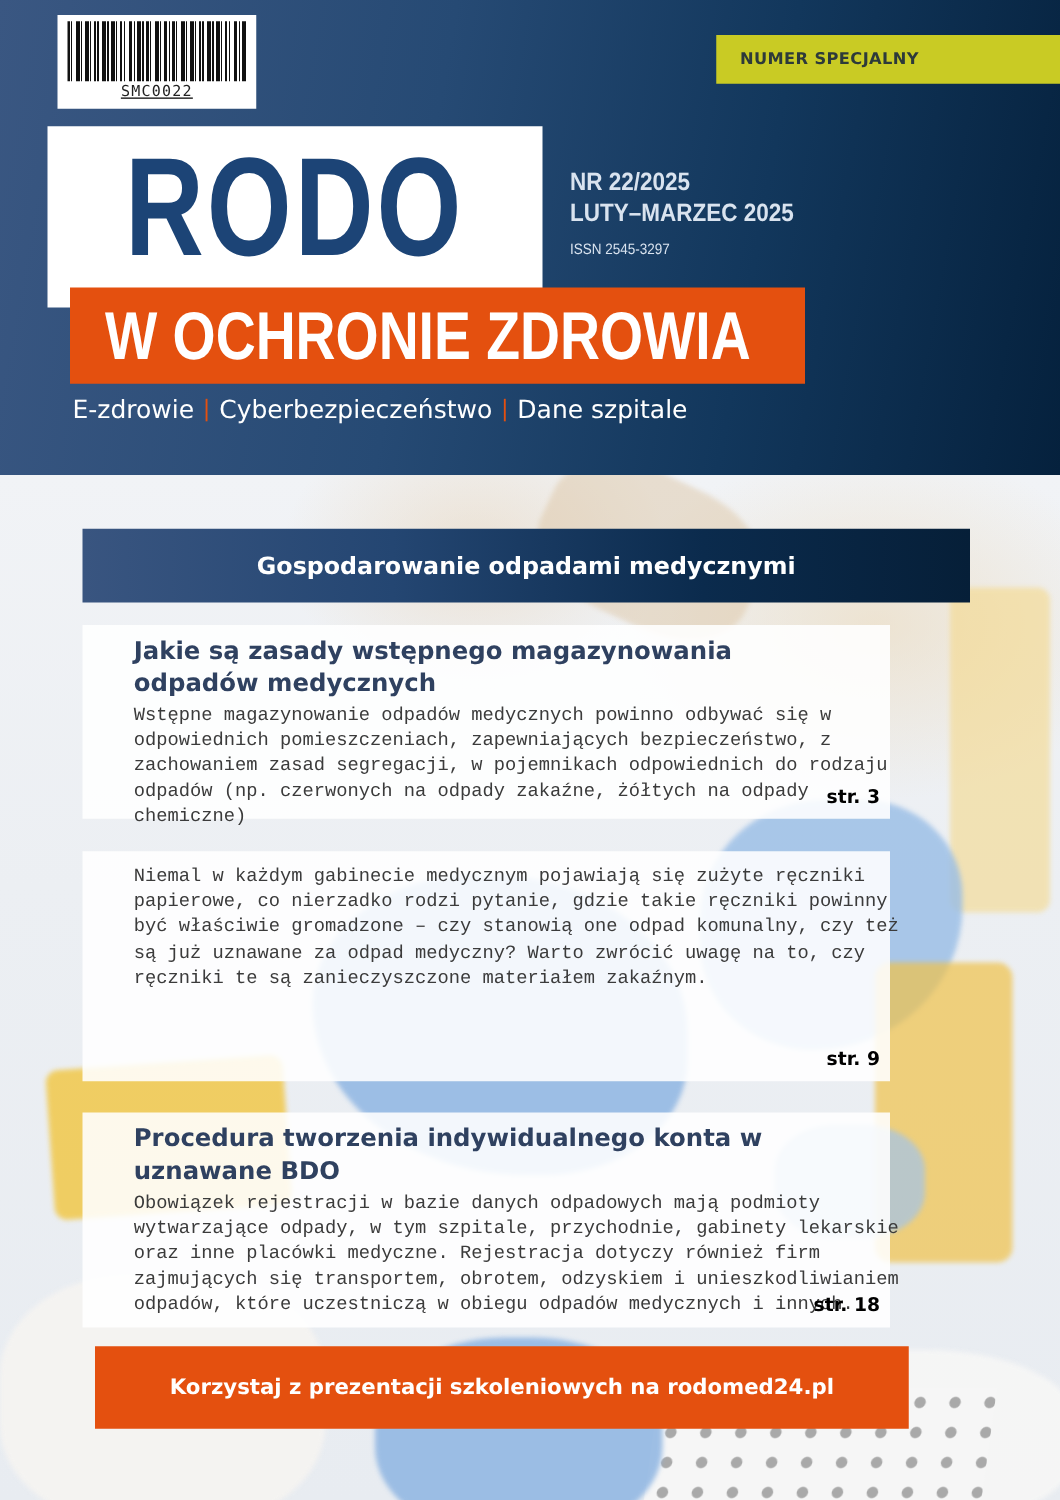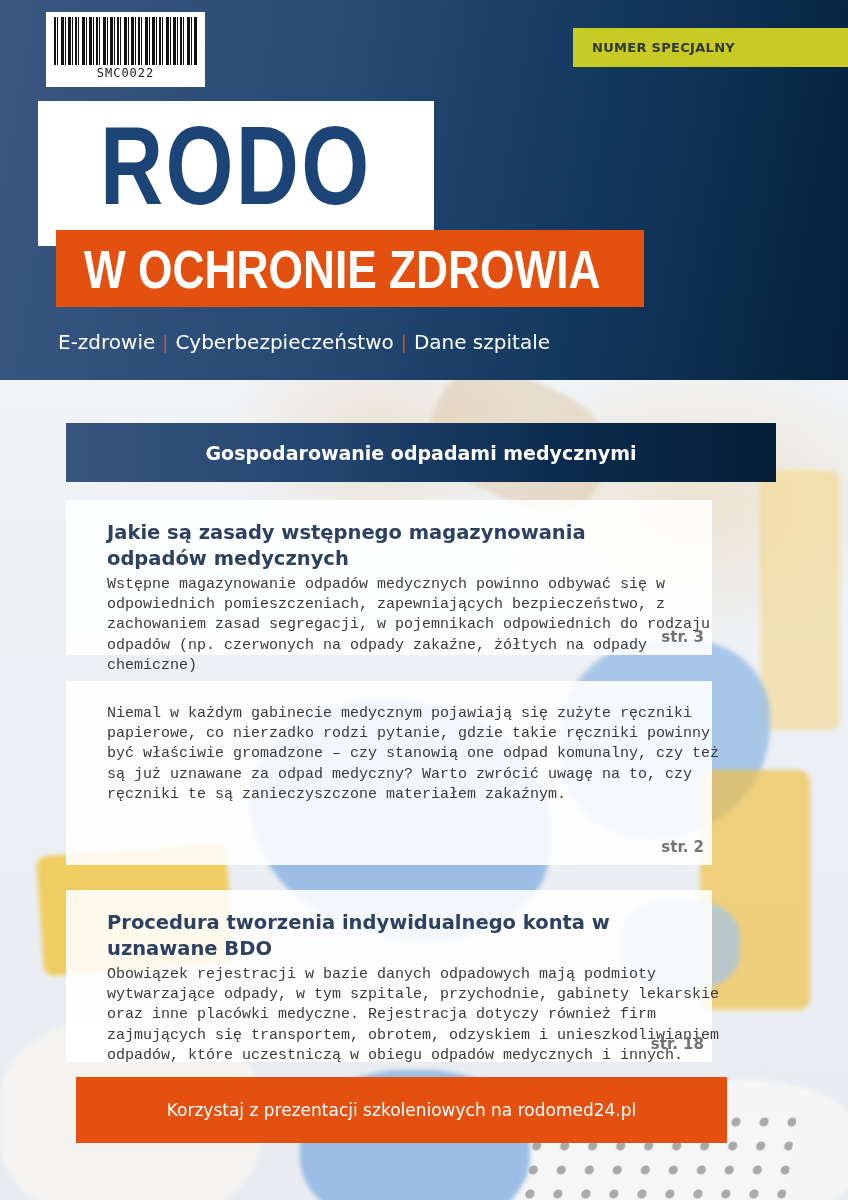--- a/index.html
+++ b/index.html
@@ -39,21 +39,21 @@
   }
 
   
   .header {
     position: absolute; left: 0; top: 0; width: 848px; height: 380px;
     background: linear-gradient(100deg, #3a5782 0%, #264a74 40%, #12375c 70%, #05213d 100%);
   }
 
   .barcode {
     position: absolute; left: 46px; top: 12px; width: 159px; height: 75px;
-    background: #fff; padding: 5px 8px 0 8px;
+    background: #fff; padding: 5px 8px 0 8px; text-decoration: underline;
   }
   .barcode .bars {
     height: 48px; width: 100%;
     background: repeating-linear-gradient(90deg,
       #111 0 2px, #fff 2px 3px, #111 3px 4px, #fff 4px 7px,
       #111 7px 10px, #fff 10px 11px, #111 11px 12px, #fff 12px 14px,
       #111 14px 17px, #fff 17px 18px, #111 18px 19px, #fff 19px 21px);
   }
   .barcode .code {
     text-align: center; font-family: "DejaVu Sans Mono", monospace;
@@ -101,62 +101,62 @@
   .subtitle-text {
     position: absolute; left: 28px; top: 12px;
     font-family: "Liberation Sans", sans-serif; font-weight: bold;
     font-size: 54px; line-height: 1; color: #fff; white-space: nowrap;
     transform: scaleX(0.82); transform-origin: left top;
   }
 
   .tagline {
     position: absolute; left: 58px; top: 315px;
     font-size: 20px; color: #ffffff; white-space: nowrap;
-    display: flex; align-items: center; margin-top: 15px;
+    display: flex; align-items: center;
   }
   .tagline .sep { color: #e4500f; margin: 0 7px; font-size: 18px; }
 
   
   .section-header {
     position: absolute; left: 66px; top: 423px; width: 710px; height: 59px;
     background: linear-gradient(90deg, #395580 0%, #244672 35%, #0b2b4d 70%, #061f38 100%);
     display: flex; align-items: center; justify-content: center;
     color: #fff; font-weight: bold; font-size: 19px;
   }
 
   
   .card {
     position: absolute; left: 66px; width: 646px;
     background: rgba(255,255,255,0.88);
-    padding: 20px 14px 0 41px;
+    padding: 8px 14px 0 41px;
   }
   .card-1 { top: 500px; height: 155px; }
   .card-2 { top: 681px; height: 184px; }
   .card-3 { top: 890px; height: 172px; }
 
   .card-title {
     font-weight: bold; font-size: 19.5px; line-height: 26px;
     color: #2f4160; width: 560px;
   }
   .card-body {
     margin-top: 3px; font-size: 15px; line-height: 20.2px;
     color: #3b3b3b; width: 620px;
     font-family: Liberation Mono, monospace;
   }
   .card-page {
     position: absolute; right: 8px; bottom: 9px;
-    font-weight: bold; font-size: 15px; color: #737373;
+    font-weight: bold; font-size: 15px; color: #000000;
   }
 
   
   .cta {
     position: absolute; left: 76px; top: 1077px; width: 651px; height: 66px;
     background: #e4500f;
     display: flex; align-items: center; justify-content: center;
-    color: #fff; font-weight: normal; font-size: 17px;
+    color: #fff; font-weight: bold; font-size: 17px;
   }
 </style>
 </head>
 <body>
 
 <div class="photo-bg">
   <div class="blob beige1"></div>
   <div class="blob yellow3"></div>
   <div class="blob blue2"></div>
   <div class="blob blue1"></div>
@@ -173,20 +173,25 @@
   <div class="barcode">
     <div class="bars"></div>
     <div class="code">SMC0022</div>
   </div>
 
   <div class="special-badge">NUMER SPECJALNY</div>
 
   <div class="title-box"></div>
   <div class="title-rodo">RODO</div>
 
+  <div class="issue-info">
+    <div class="issue-nr">NR 22/2025</div>
+    <div class="issue-date">LUTY–MARZEC 2025</div>
+    <div class="issue-issn">ISSN 2545-3297</div>
+  </div>
 
   <div class="subtitle-bar">
     <div class="subtitle-text">W OCHRONIE ZDROWIA</div>
   </div>
 
   <div class="tagline">
     <span>E-zdrowie</span>
     <span class="sep">|</span>
     <span>Cyberbezpieczeństwo</span>
     <span class="sep">|</span>
@@ -197,21 +202,21 @@
 <div class="section-header">Gospodarowanie odpadami medycznymi</div>
 
 <div class="card card-1">
   <div class="card-title">Jakie są zasady wstępnego magazynowania odpadów medycznych</div>
   <div class="card-body">Wstępne magazynowanie odpadów medycznych powinno odbywać się w odpowiednich pomieszczeniach, zapewniających bezpieczeństwo, z zachowaniem zasad segregacji, w pojemnikach odpowiednich do rodzaju odpadów (np. czerwonych na odpady zakaźne, żółtych na odpady chemiczne)</div>
   <div class="card-page">str. 3</div>
 </div>
 
 <div class="card card-2">
   <div class="card-body">Niemal w każdym gabinecie medycznym pojawiają się zużyte ręczniki papierowe, co nierzadko rodzi pytanie, gdzie takie ręczniki powinny być właściwie gromadzone – czy stanowią one odpad komunalny, czy też są już uznawane za odpad medyczny? Warto zwrócić uwagę na to, czy ręczniki te są zanieczyszczone materiałem zakaźnym.</div>
-  <div class="card-page">str. 2</div>
+  <div class="card-page">str. 9</div>
 </div>
 
 <div class="card card-3">
   <div class="card-title">Procedura tworzenia indywidualnego konta w uznawane BDO</div>
   <div class="card-body">Obowiązek rejestracji w bazie danych odpadowych mają podmioty wytwarzające odpady, w tym szpitale, przychodnie, gabinety lekarskie oraz inne placówki medyczne. Rejestracja dotyczy również firm zajmujących się transportem, obrotem, odzyskiem i unieszkodliwianiem odpadów, które uczestniczą w obiegu odpadów medycznych i innych.</div>
   <div class="card-page">str. 18</div>
 </div>
 
 <div class="cta">Korzystaj z prezentacji szkoleniowych na rodomed24.pl</div>
 

